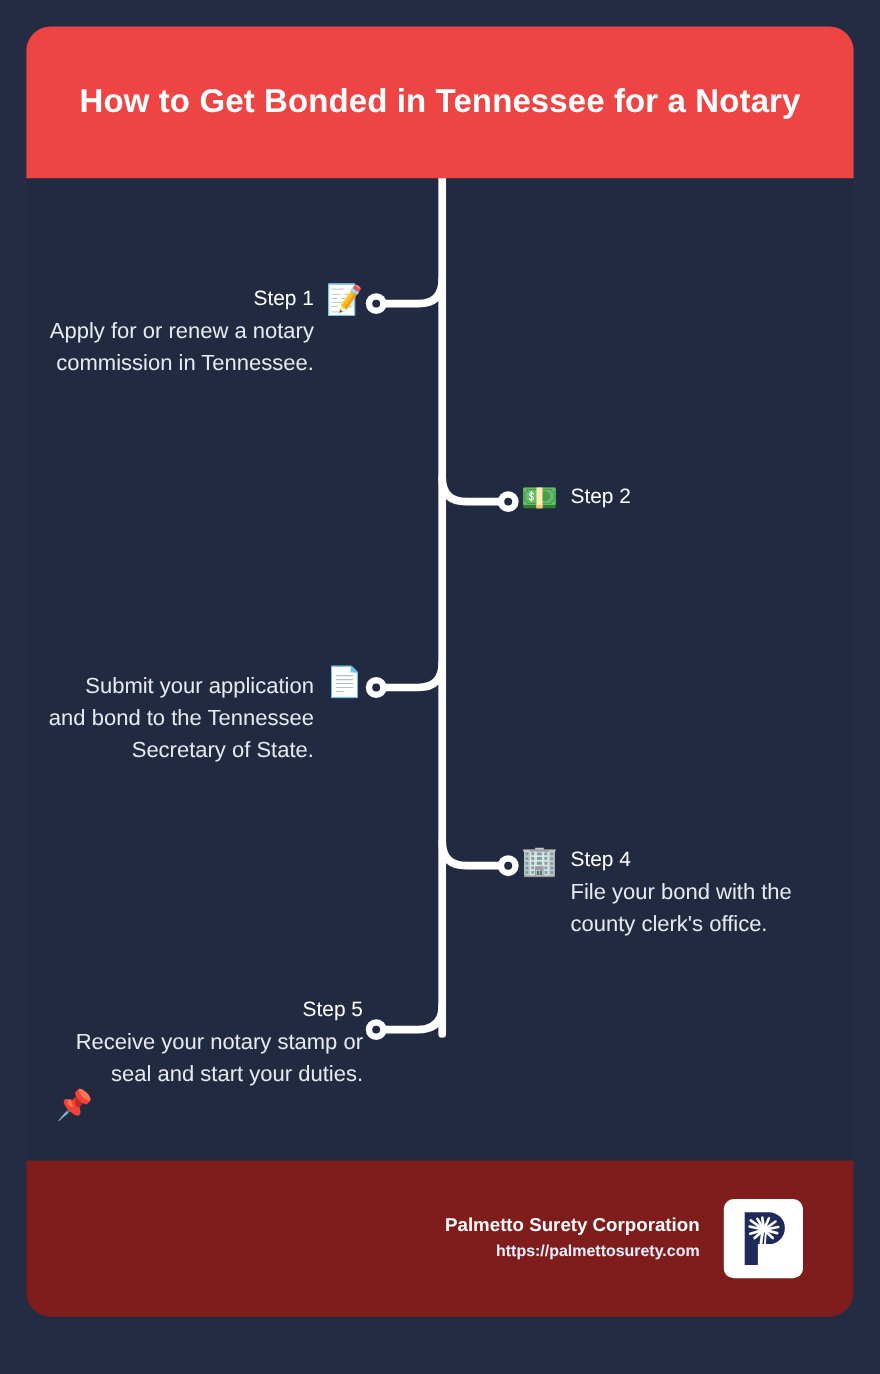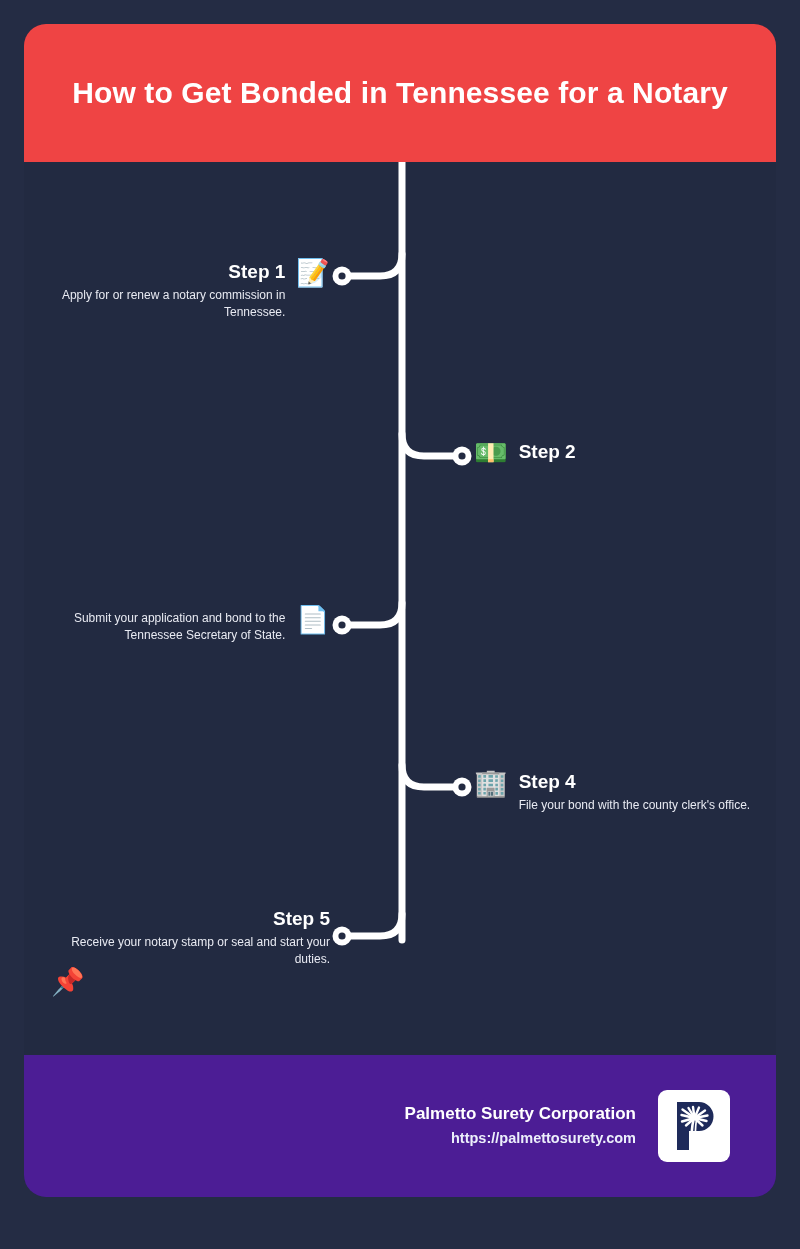--- a/index.html
+++ b/index.html
@@ -61,27 +61,27 @@
     text-align:right;
   }
   .step.right {
     flex-direction:row;
     text-align:left;
   }
   .step-text { display:flex; flex-direction:column; }
   .step-title {
     color:#ffffff;
     font-size:19px;
-    font-weight:bold;
+    font-weight:normal;
     line-height:1.25;
     white-space:nowrap;
   }
   .step-desc {
     color:#e8eaf2;
-    font-size:12px;
+    font-size:20px;
     line-height:1.45;
     margin-top:3px;
   }
   .step-icon {
     font-size:27px;
     line-height:1;
     flex:0 0 auto;
   }
   .step.left .step-icon  { margin-left:11px; }
   .step.right .step-icon { margin-right:11px; }
@@ -91,21 +91,21 @@
   #step-2 { left:474px; top:440px; width:290px; }
   #step-3 { left:40px;  top:607px; width:290px; }
   #step-4 { left:474px; top:770px; width:290px; }
   #step-5 { left:40px;  top:907px; width:290px;flex-direction:column; }
 
   
   .footer {
     position:absolute;
     left:24px; top:1055px;
     width:752px; height:142px;
-    background:#4c1d95;
+    background:#7f1d1d;
     border-bottom-left-radius:22px;
     border-bottom-right-radius:22px;
     display:flex;
     align-items:center;
     justify-content:flex-end;
     padding-right:46px;
     gap:22px;
   }
   .footer-text {
     display:flex;

